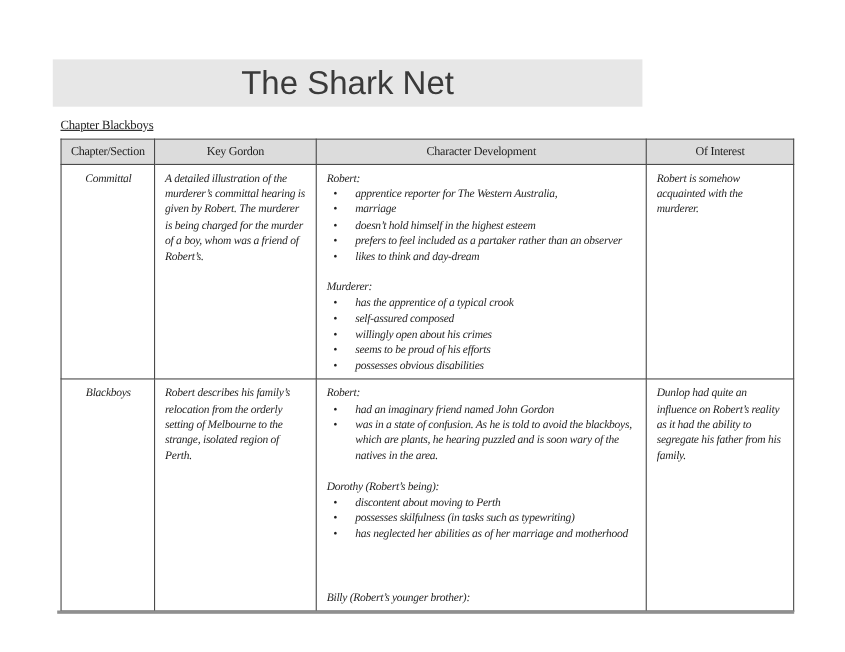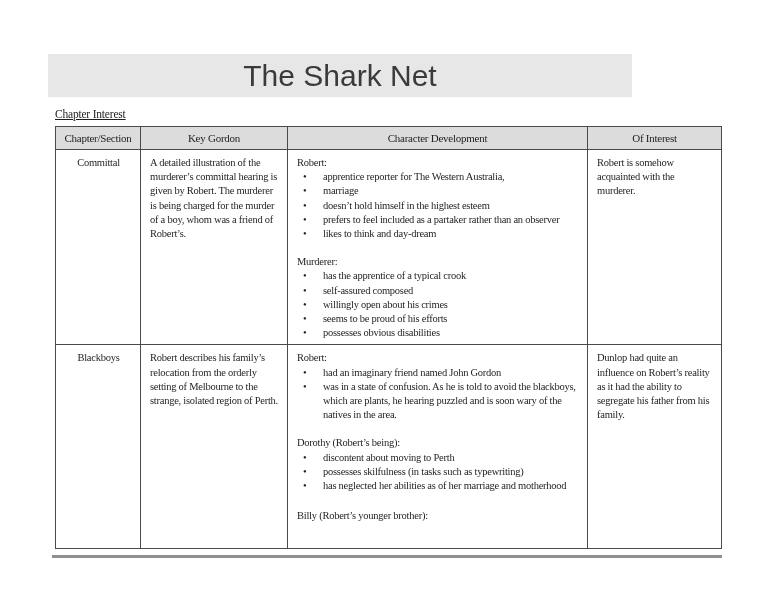--- a/index.html
+++ b/index.html
@@ -1,21 +1,21 @@
 <!DOCTYPE html>
 <html><head>
 <meta charset="utf-8">
 <style>
   html,body{margin:0;padding:0;}
   body{
     width:768px;height:593px;background:#ffffff;position:relative;
     font-family:"Liberation Serif", serif;color:#1f1f1f;overflow:hidden;
   }
   .banner{
-    position:absolute;left:48px;top:54px;width:584px;height:43px;
+    position:absolute;left:48px;top:54px;width:536px;height:43px;
     background:#e7e7e7;display:flex;align-items:center;justify-content:center;
   }
   .banner .title{
     font-family:"Liberation Sans", sans-serif;font-size:30px;font-weight:400;
     color:#3a3a3a;letter-spacing:0px;
   }
   .section-label{
     position:absolute;left:55px;top:108px;font-size:11.5px;
     text-decoration:underline;color:#1d1d1d;letter-spacing:-0.2px;
   }
@@ -30,41 +30,41 @@
   table.summary col.c1{width:85px}
   table.summary col.c2{width:147px}
   table.summary col.c3{width:300px}
   table.summary col.c4{width:134px}
   thead th{
     height:14px;background:#dcdcdc;font-weight:400;font-size:11px;
     text-align:center;line-height:14px;
   }
   tbody tr:nth-child(1){height:191px}
   tbody tr:nth-child(2){height:204px}
-  .cell-inner{padding:2px 4px 0 5px;overflow:hidden;}
+  .cell-inner{padding:2px 4px 0 5px;overflow:hidden;font-style:italic;}
   tbody tr:nth-child(1) .cell-inner{max-height:187px}
   tbody tr:nth-child(2) .cell-inner{max-height:200px}
   td.chapter{text-align:center}
   .cd-group + .cd-group{margin-top:14px}
-  tbody tr:nth-child(2) .cd-group:nth-child(3){margin-top:16px}
+  tbody tr:nth-child(2) .cd-group:nth-child(3){margin-top:44px}
   .cd-bullet{display:flex;}
   .cd-bullet .marker{width:20px;flex:0 0 20px;text-align:left;padding-left:6px;}
   .cd-bullet .btext{flex:1 1 auto;}
   .page-divider{
     position:absolute;left:52px;top:555px;width:670px;height:3px;background:#8f8f8f;
   }
 </style>
 </head>
 <body>
 
 <div class="banner">
   <span class="title">The Shark Net</span>
 </div>
 
-<div class="section-label">Chapter Interest</div>
+<div class="section-label">Chapter Blackboys</div>
 
 <table class="summary">
   <colgroup>
     <col class="c1">
       <col class="c2">
       <col class="c3">
       <col class="c4">
   </colgroup>
   <thead>
     <tr>

